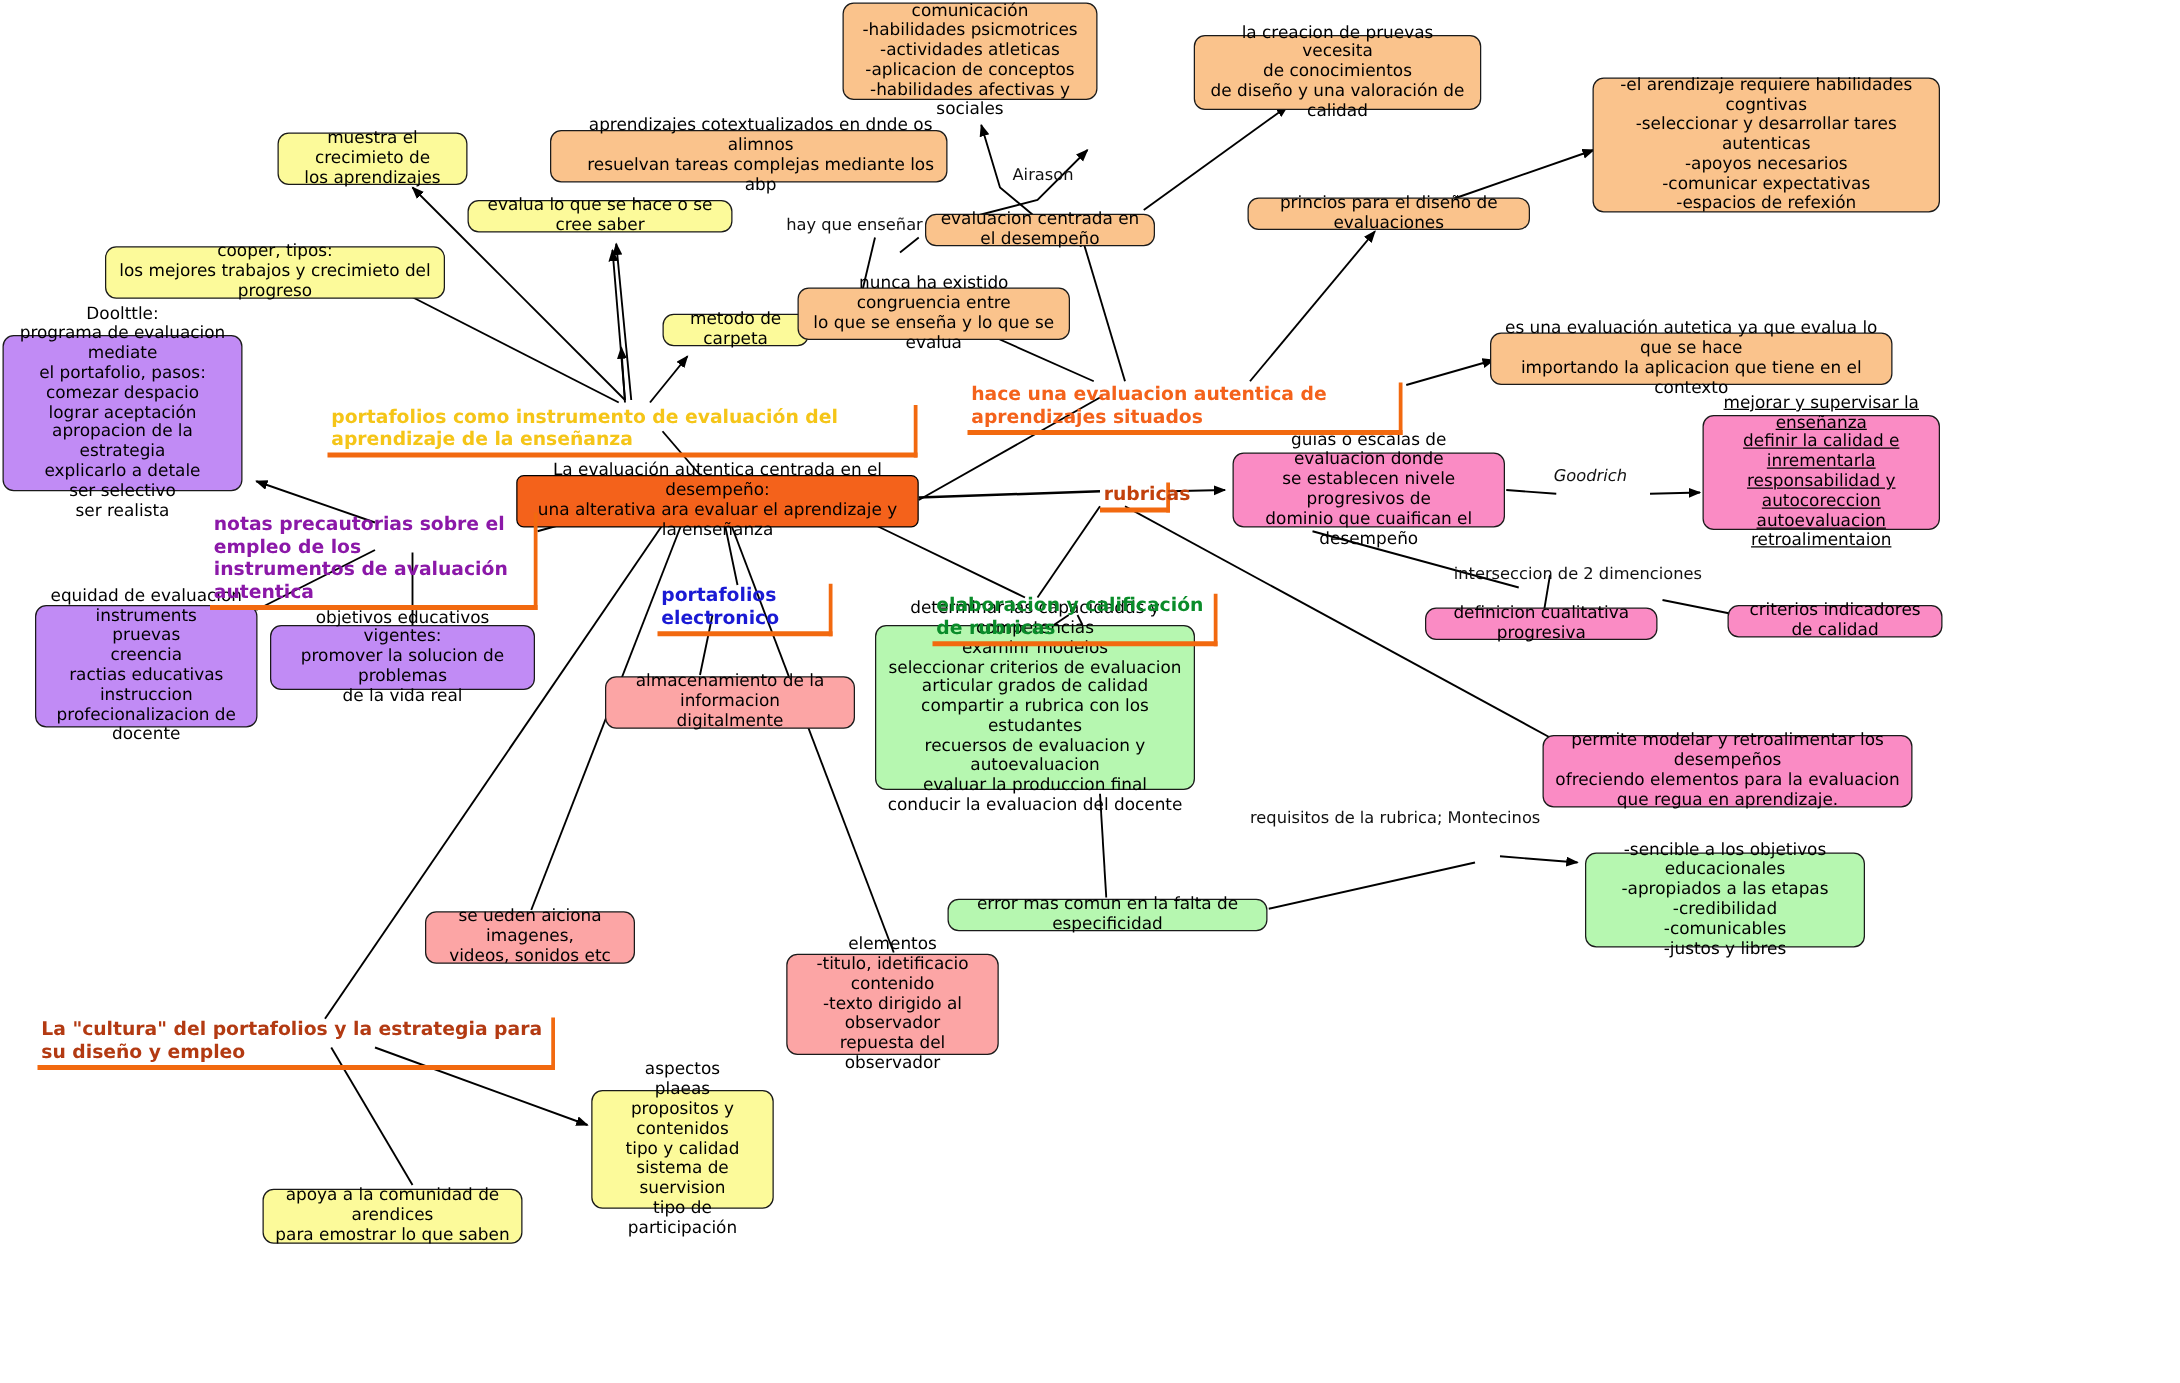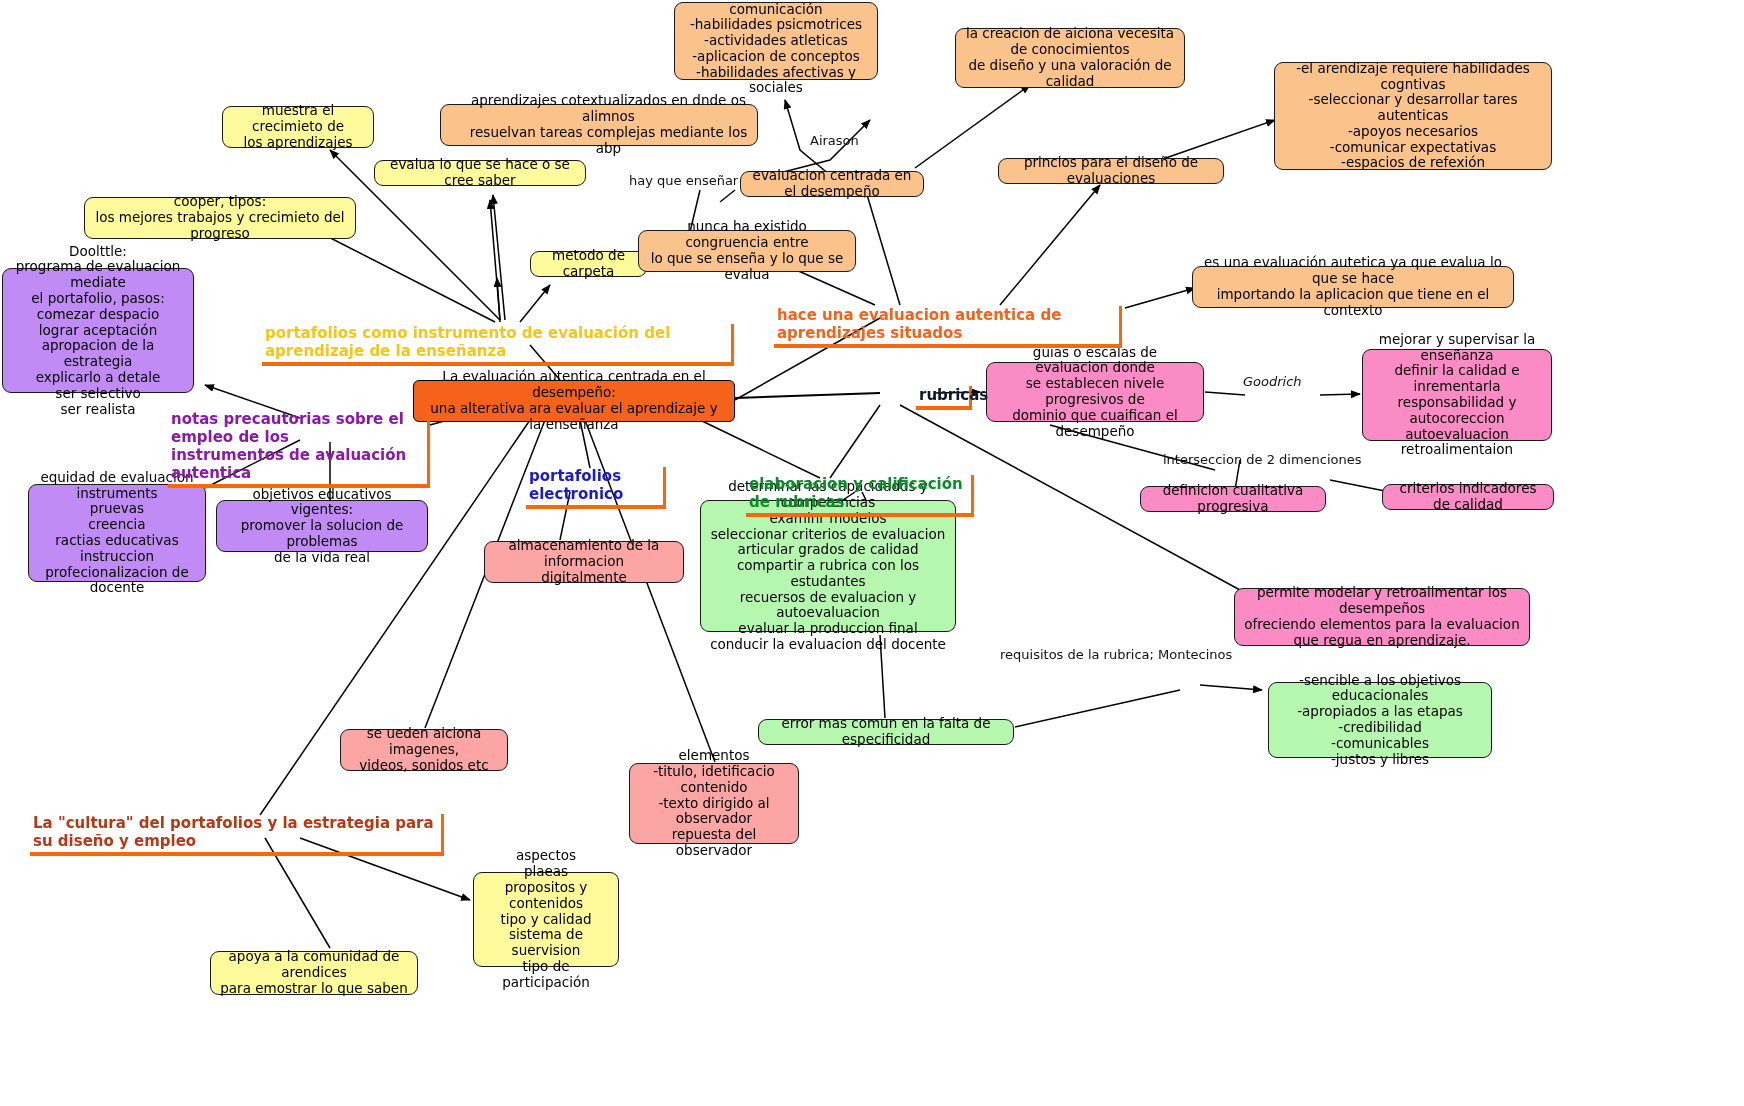--- a/index.html
+++ b/index.html
@@ -28,21 +28,21 @@
   .freelabel{
     position:absolute;z-index:4;box-sizing:border-box;
     font-weight:bold;font-size:15px;line-height:1.2;
     text-align:left;white-space:pre-line;padding:0 3px 2px 3px;
     border-bottom:4px solid #f2690f;
     border-right:3px solid #f2690f;
   }
   .fl-gold{color:#f5c518;}
   .fl-orange{color:#f4621b;}
   .fl-purple{color:#8b18a8;}
-  .fl-magenta{color:#0f172a;margin-left:36px;}
+  .fl-magenta{color:#c2410c;}
   .fl-blue{color:#1a1ad4;}
   .fl-green{color:#0a8c2a;}
   .fl-brown{color:#b33a12;}
 
   .linklabel{
     position:absolute;z-index:4;font-size:13px;color:#111;
     background:transparent;white-space:nowrap;
   }
 </style>
 </head>
@@ -140,21 +140,21 @@
       <path d="M265,838 L330,948"></path>
     </g>
   </svg>
 
   <div class="node n-orange" style="left:674px;top:2px;width:204px;height:78px;">- habilidade de comunicación
 -habilidades psicmotrices
 -actividades atleticas
 -aplicacion de conceptos
 -habilidades afectivas y sociales</div>
 
-  <div class="node n-orange" style="left:955px;top:28px;width:230px;height:60px;">la creacion de aiciona vecesita
+  <div class="node n-orange" style="left:955px;top:28px;width:230px;height:60px;">la creacion de pruevas vecesita
 de conocimientos
 de diseño y una valoración de calidad</div>
 
   <div class="node n-orange" style="left:1274px;top:62px;width:278px;height:108px;">-el arendizaje requiere habilidades cogntivas
 -seleccionar y desarrollar tares autenticas
 -apoyos necesarios
 -comunicar expectativas
 -espacios de refexión</div>
 
   <div class="node n-yellow" style="left:222px;top:106px;width:152px;height:42px;">muestra el crecimieto de
@@ -187,21 +187,21 @@
 ser selectivo
 ser realista</div>
 
   <div class="node n-pink" style="left:986px;top:362px;width:218px;height:60px;">guias o escalas de evaluacion donde
 se establecen nivele progresivos de
 dominio que cuaifican el desempeño</div>
 
   <div class="node n-orange" style="left:1192px;top:266px;width:322px;height:42px;">es una evaluación autetica ya que evalua lo que se hace
 importando la aplicacion que tiene en el contexto</div>
 
-  <div class="node n-pink" style="left:1362px;top:349px;width:190px;height:92px;">mejorar y supervisar la enseñanza
+  <div class="node n-pink" style="left:1362px;top:332px;width:190px;height:92px;text-decoration:underline;">mejorar y supervisar la enseñanza
 definir la calidad e inrementarla
 responsabilidad y autocoreccion
 autoevaluacion
 retroalimentaion</div>
 
   <div class="node n-purple" style="left:28px;top:484px;width:178px;height:98px;">equidad de evaluacion
 instruments
 pruevas
 creencia
 ractias educativas

